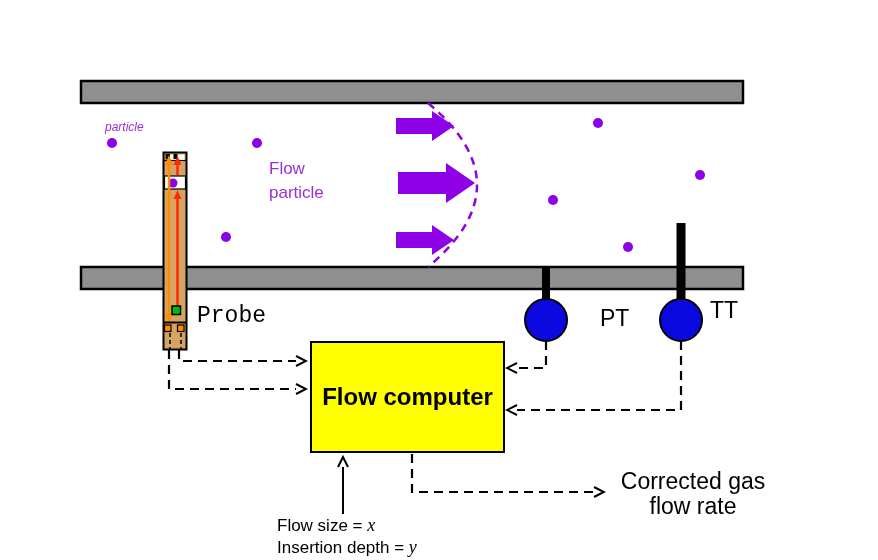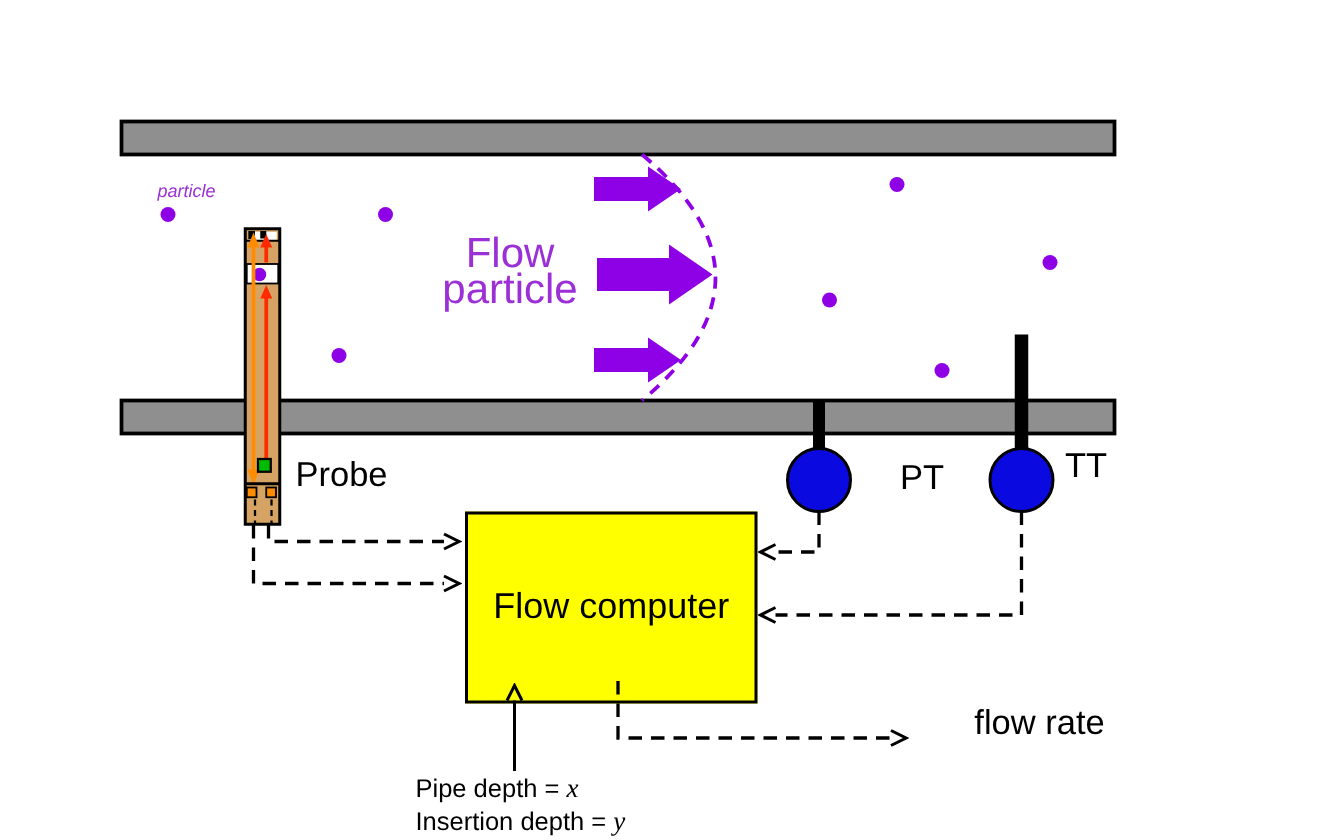--- a/index.html
+++ b/index.html
@@ -10,29 +10,29 @@
   #text-layer{z-index:3;pointer-events:none;}
   #box-layer{z-index:1;}
   #particles{z-index:2;}
   .abs{position:absolute;}
   .title{left:0;top:17px;width:850px;text-align:center;
          font-size:23px;font-weight:bold;}
   .particle-label{left:105px;top:120px;font-size:12px;font-style:italic;
                   color:var(--purple-text);}
   .particle-dot{position:absolute;width:10px;height:10px;border-radius:50%;
                 background:var(--particle-purple);}
-  .flow-profile{left:280px;top:157px;width:120px;text-align:center;
-                font-size:28px;line-height:24px;color:var(--purple-text);}
-  .probe-label{left:197px;top:303px;font-size:23px;}
+  .flow-profile{left:269px;top:157px;width:120px;
+                font-size:17px;line-height:24px;color:var(--purple-text);}
+  .probe-label{left:197px;top:303px;font-size:23px;font-family:Liberation Mono, monospace;}
   .pt-label{left:574px;top:305px;font-size:23px;margin-left:26px;}
   .tt-label{left:710px;top:297px;font-size:23px;}
-  .flow-computer{left:310px;top:341px;width:195px;height:128px;
+  .flow-computer{left:310px;top:341px;width:195px;height:112px;
                  box-sizing:border-box;background:var(--computer-yellow);
                  border:2.5px solid #000;display:flex;align-items:center;
-                 justify-content:center;font-size:24px;}
+                 justify-content:center;font-size:24px;font-weight:bold;}
   .corrected{left:598px;top:469px;width:190px;text-align:center;
              font-size:23px;line-height:25px;}
   .eq{left:277px;font-size:17px;}
   .eq .mathvar{font-family:"Liberation Serif",serif;font-style:italic;
                font-size:18px;}
   .eq1{top:515px;} .eq2{top:537px;}
 </style>
 </head>
 <body>
 
@@ -118,21 +118,22 @@
 <div id="text-layer" class="layer">
   <div class="abs particle-label">particle</div>
   <div class="abs flow-profile">
     <div>Flow</div>
     <div>particle</div>
   </div>
   <div class="abs probe-label">Probe</div>
   <div class="abs pt-label">PT</div>
   <div class="abs tt-label">TT</div>
   <div class="abs corrected">
+    <div>Corrected gas</div>
     <div>flow rate</div>
   </div>
   <div class="abs eq eq1">
-    <span>Pipe depth = </span><span class="mathvar">x</span>
+    <span>Flow size = </span><span class="mathvar">x</span>
   </div>
   <div class="abs eq eq2">
     <span>Insertion depth = </span><span class="mathvar">y</span>
   </div>
 </div>
 
 </body></html>

